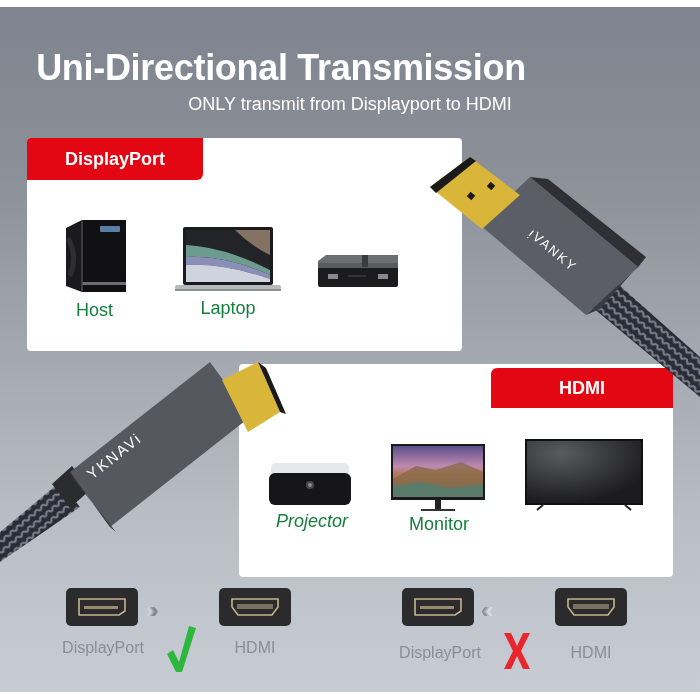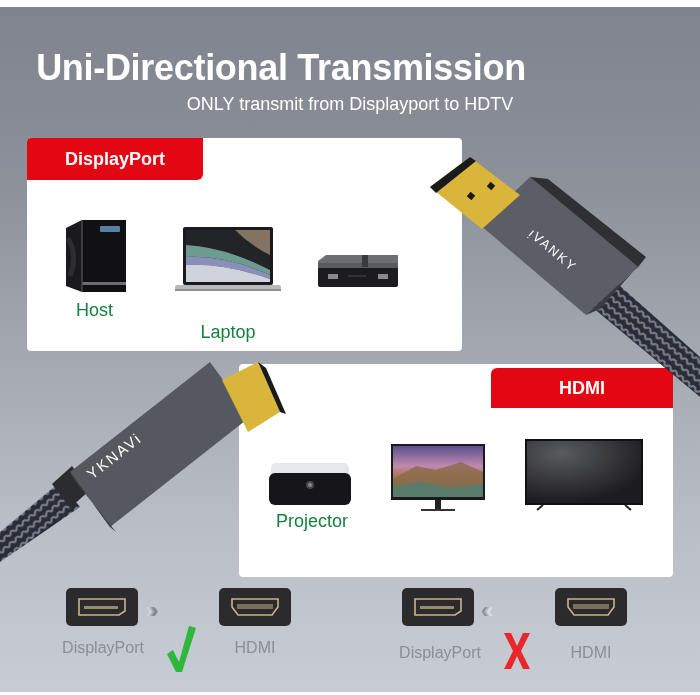--- a/index.html
+++ b/index.html
@@ -52,21 +52,21 @@
   .port-label { position: absolute; color: #8a8e96; font-size: 16px; text-align: center; }
   .chevrons { position: absolute; display: flex; align-items: center; }
   .chev { font-size: 22px; font-weight: bold; line-height: 1; margin-left: -6px; }
 </style>
 </head>
 <body>
 
 <div class="canvas">
 
   <div class="title">Uni-Directional Transmission</div>
-  <div class="subtitle">ONLY transmit from Displayport to HDTV</div>
+  <div class="subtitle">ONLY transmit from Displayport to HDMI</div>
 
   <div class="card card-dp">
     <div class="tag tag-dp">DisplayPort</div>
 
     <svg class="host-icon" viewBox="0 0 70 80">
       <polygon points="6,12 22,4 66,4 66,76 22,76 6,70" fill="#1a1a1c"></polygon>
       <polygon points="22,4 66,4 66,76 22,76" fill="#111113"></polygon>
       <rect x="40" y="10" width="20" height="6" rx="1" fill="#5a7fa6"></rect>
       <rect x="22" y="66" width="44" height="3" fill="#6e6e72"></rect>
       <path d="M8,22 Q18,40 10,60" stroke="#2e2e32" stroke-width="5" fill="none"></path>
@@ -77,21 +77,21 @@
     <svg class="laptop-icon" viewBox="0 0 106 68">
       <rect x="8" y="2" width="90" height="58" rx="2" fill="#1b1b1d"></rect>
       <rect x="11" y="5" width="84" height="52" fill="#232428"></rect>
       <path d="M11,20 Q50,22 95,45 L95,50 Q50,30 11,32 Z" fill="#6e9b8f"></path>
       <path d="M11,32 Q50,30 95,50 L95,54 Q50,38 11,40 Z" fill="#8a8fb8"></path>
       <path d="M11,40 Q50,38 95,54 L95,57 L11,57 Z" fill="#cfd3de"></path>
       <path d="M60,5 Q75,20 95,30 L95,5 Z" fill="#c4a98a" opacity="0.6"></path>
       <rect x="0" y="60" width="106" height="5" rx="2" fill="#b8b9bd"></rect>
       <rect x="0" y="64" width="106" height="2" fill="#8d8e92"></rect>
     </svg>
-    <div class="device-label" style="left:148px; width:106px; top:160px;margin-top:24px;">Laptop</div>
+    <div class="device-label" style="left:148px; width:106px; top:160px;">Laptop</div>
 
     <svg class="stb-icon" viewBox="0 0 86 36">
       <polygon points="4,6 12,0 84,0 84,28 4,28" fill="#6d6e72"></polygon>
       <rect x="4" y="12" width="80" height="20" rx="2" fill="#1c1c1e"></rect>
       <rect x="4" y="8" width="80" height="5" fill="#5a5b5f"></rect>
       <rect x="14" y="19" width="10" height="5" fill="#8a8a8e"></rect>
       <rect x="64" y="19" width="10" height="5" fill="#8a8a8e"></rect>
       <rect x="34" y="20" width="18" height="2" fill="#333"></rect>
       <rect x="48" y="0" width="6" height="12" fill="#3a3b3f"></rect>
     </svg>
@@ -99,38 +99,39 @@
 
   <div class="card card-hdmi">
     <div class="tag tag-hdmi">HDMI</div>
 
     <svg class="projector-icon" viewBox="0 0 82 45">
       <rect x="2" y="2" width="78" height="14" rx="5" fill="#e6e7ea"></rect>
       <rect x="0" y="12" width="82" height="32" rx="6" fill="#161618"></rect>
       <circle cx="41" cy="24" r="4" fill="#4a4a4e"></circle>
       <circle cx="41" cy="24" r="2" fill="#88888c"></circle>
     </svg>
-    <div class="device-label" style="left:18px; width:110px; top:147px;">Projector</div>
+    <div class="device-label" style="left:18px; width:110px; top:147px;font-style:italic;">Projector</div>
 
     <svg class="monitor-icon" viewBox="0 0 94 70">
       <defs>
         <linearGradient id="sky" x1="0" y1="0" x2="0" y2="1">
           <stop offset="0" stop-color="#5b4f8a"></stop>
           <stop offset="0.4" stop-color="#c08ab0"></stop>
           <stop offset="0.55" stop-color="#b27a5a"></stop>
           <stop offset="1" stop-color="#4c6a5a"></stop>
         </linearGradient>
       </defs>
       <rect x="0" y="0" width="94" height="56" fill="#1b1b1d"></rect>
       <rect x="2" y="2" width="90" height="51" fill="url(#sky)"></rect>
       <path d="M2,35 L25,22 L45,26 L70,18 L92,28 L92,53 L2,53 Z" fill="#8a6a4a" opacity="0.8"></path>
       <path d="M2,42 L30,38 L60,44 L92,40 L92,53 L2,53 Z" fill="#5a7a6a"></path>
       <rect x="44" y="56" width="6" height="9" fill="#222"></rect>
       <rect x="30" y="65" width="34" height="2" fill="#333"></rect>
     </svg>
+    <div class="device-label" style="left:148px; width:104px; top:150px;">Monitor</div>
 
     <svg class="tv-icon" viewBox="0 0 118 72">
       <defs>
         <radialGradient id="tvglare" cx="0.3" cy="0.2" r="0.8">
           <stop offset="0" stop-color="#5a5b5f"></stop>
           <stop offset="1" stop-color="#1c1c1e"></stop>
         </radialGradient>
       </defs>
       <rect x="0" y="0" width="118" height="66" fill="#111113"></rect>
       <rect x="2" y="2" width="114" height="62" fill="url(#tvglare)"></rect>

